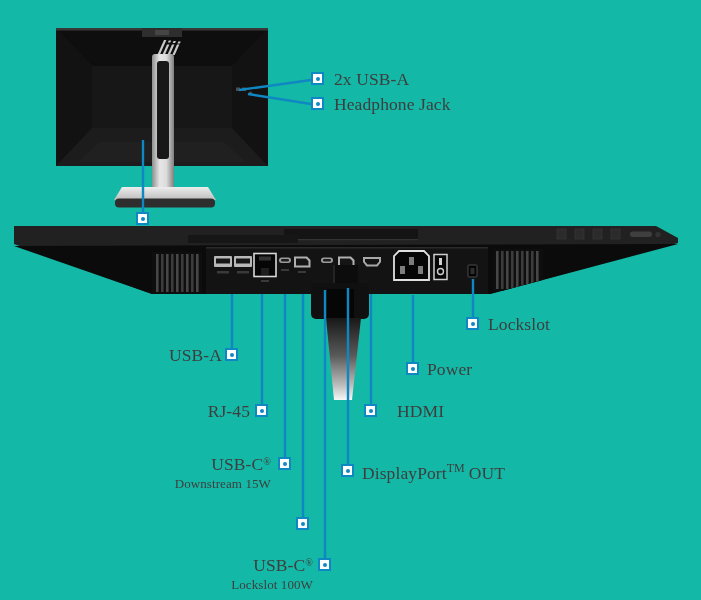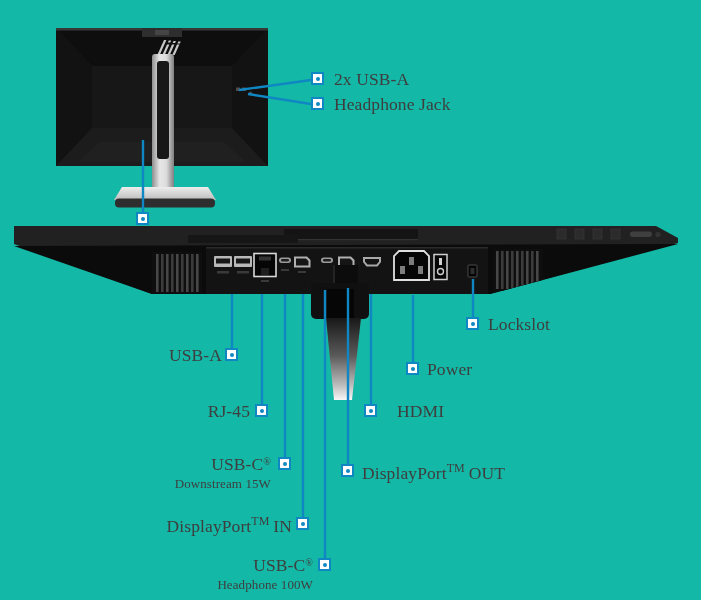--- a/index.html
+++ b/index.html
@@ -276,27 +276,24 @@
   <div class="lbl vcenter" style="left:334px;top:105px;">Headphone Jack</div>
 
   <div class="lbl vcenter ralign" style="right:479px;top:356px;text-align:right;">USB-A</div>
   <div class="lbl vcenter ralign" style="right:451px;top:412px;margin-left:27px;">RJ-45</div>
 
   <div class="lbl ralign two" style="right:430px;top:456px;">
     <div><span>USB-C</span><sup>®</sup></div>
     <div class="sub">Downstream 15W</div>
   </div>
 
-  <div class="lbl vcenter ralign" style="right:409px;top:525px;">
-    <span>DisplayPort</span><span class="tm">TM</span><span class="suffix">IN</span>
-  </div>
 
   <div class="lbl ralign two" style="right:388px;top:557px;">
     <div><span>USB-C</span><sup>®</sup></div>
-    <div class="sub">Headphone 100W</div>
+    <div class="sub">Lockslot 100W</div>
   </div>
 
   <div class="lbl vcenter" style="left:362px;top:472px;">
     <span>DisplayPort</span><span class="tm">TM</span><span class="suffix">OUT</span>
   </div>
 
   <div class="lbl vcenter" style="left:397px;top:412px;">HDMI</div>
   <div class="lbl vcenter" style="left:427px;top:370px;text-align:right;">Power</div>
   <div class="lbl vcenter" style="left:488px;top:325px;">Lockslot</div>
 

